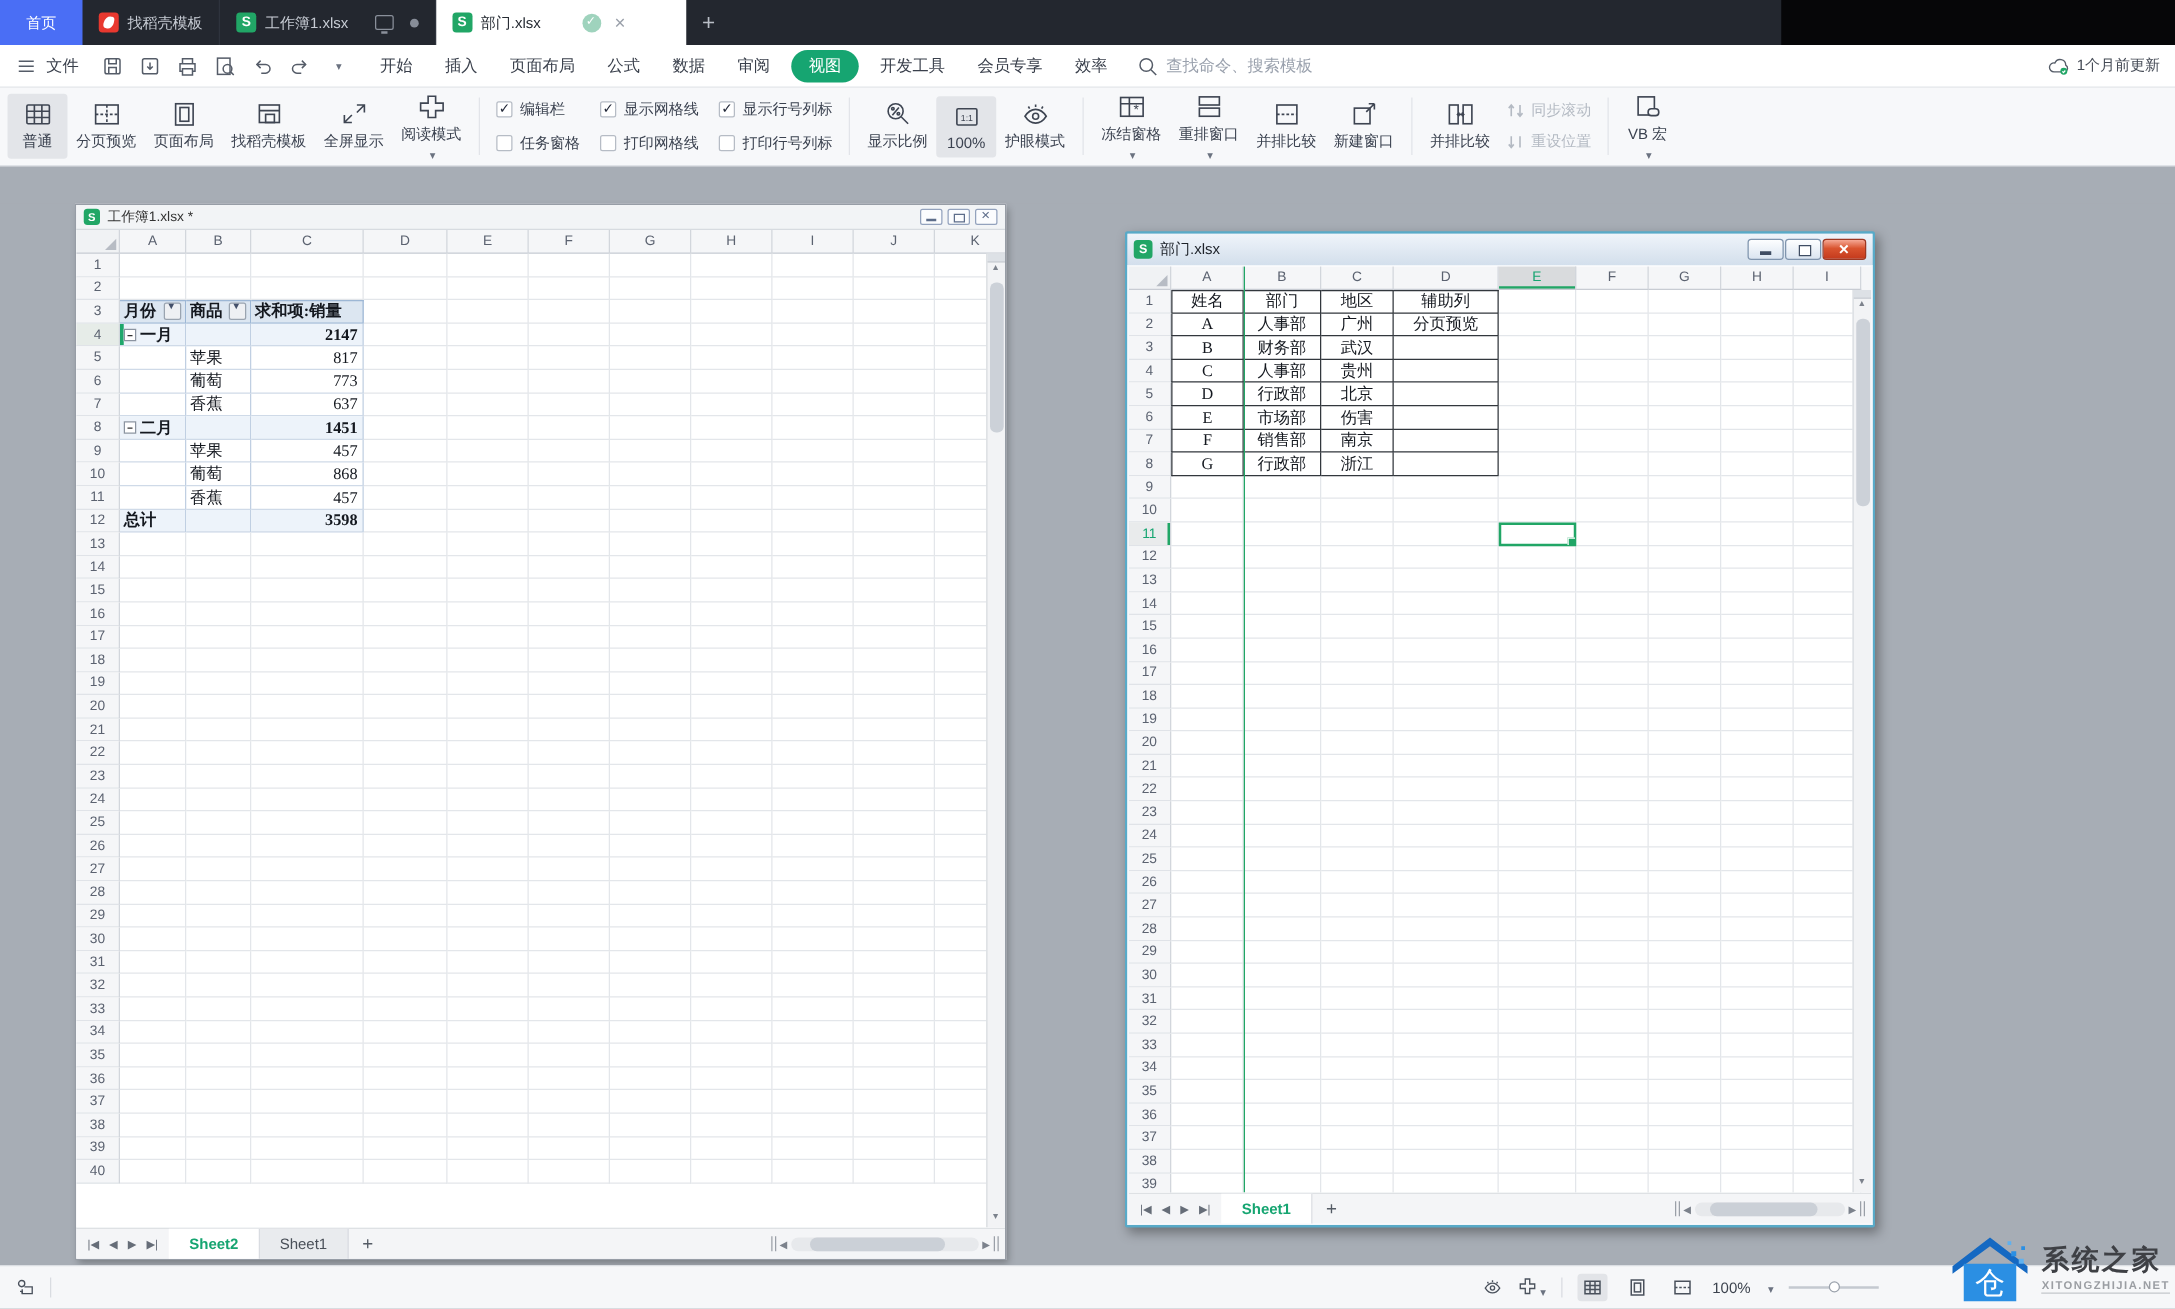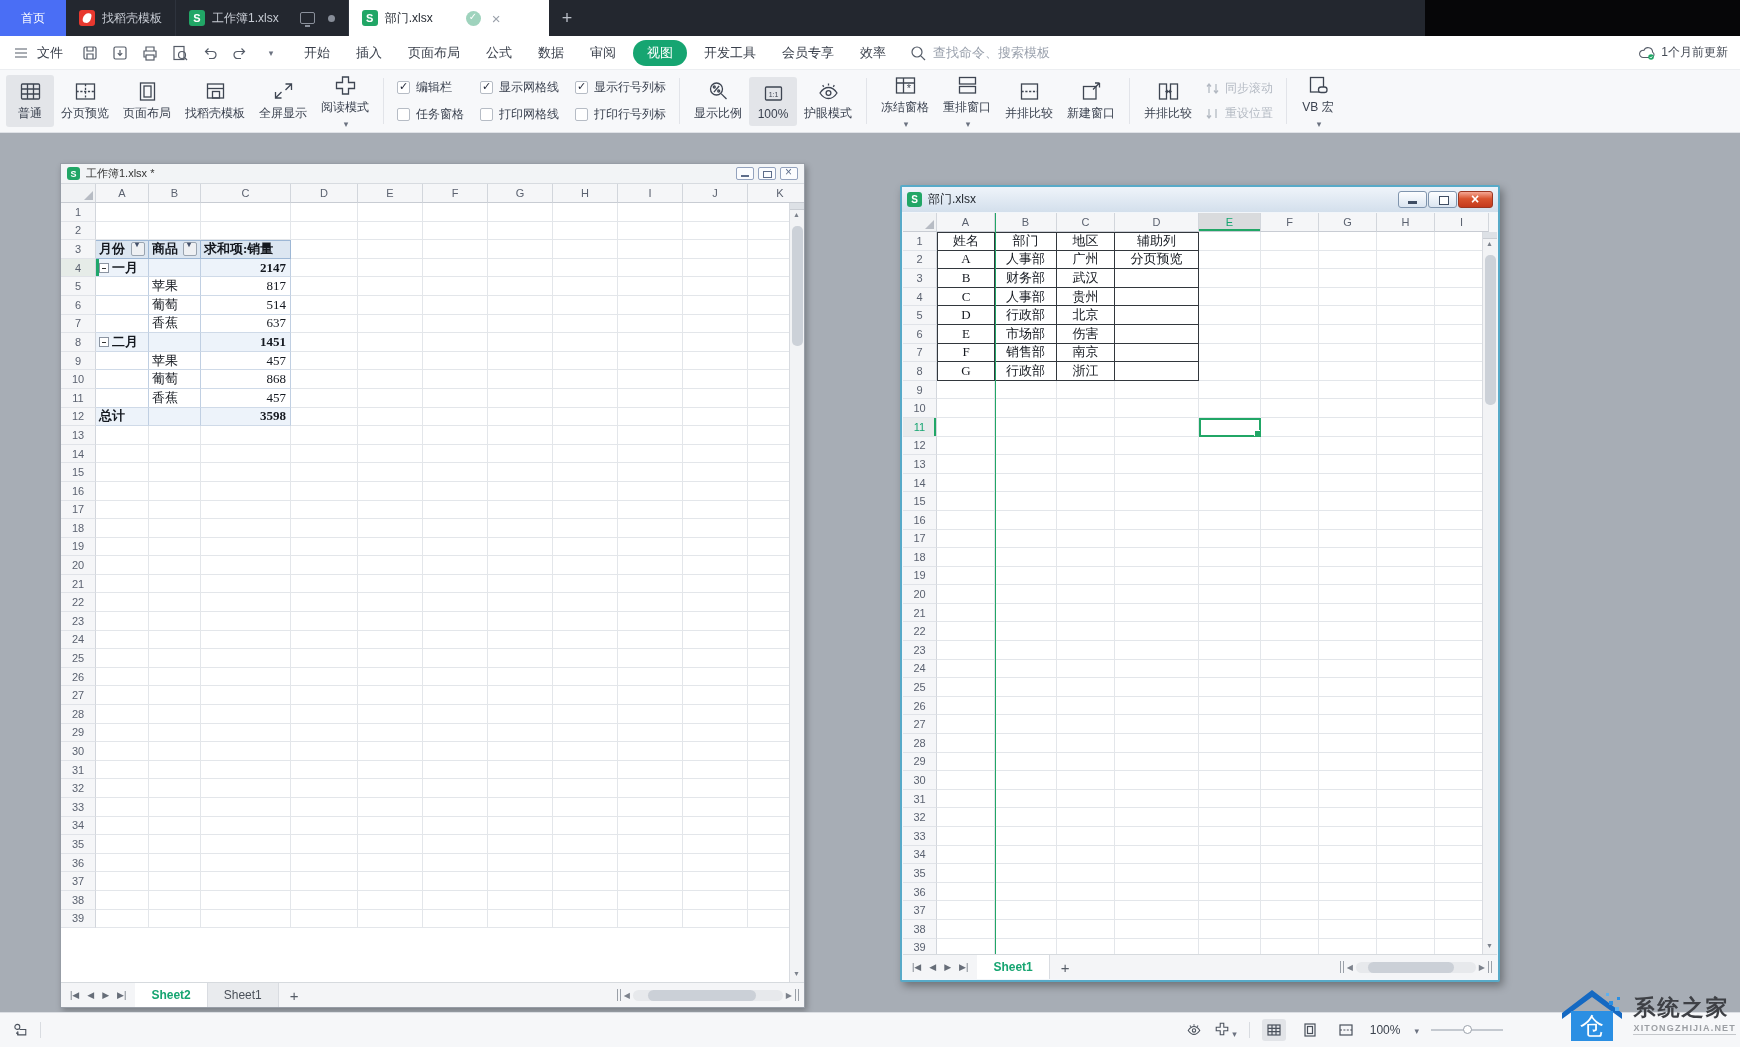--- a/index.html
+++ b/index.html
@@ -536,21 +536,21 @@
               <div class="cell" style="width: 65px;"></div>
               <div class="cell" style="width: 65px;"></div>
             </div>
             <div class="grow" style="height: 18.6px;">
               <div class="rn" style="width: 35px;">6</div>
               <div class="cell p-reg" style="width: 53px;"></div>
               <div class="cell p-reg" style="width: 52px;">
                 <span>葡萄</span>
               </div>
               <div class="cell p-reg p-v" style="width: 90px;">
-                <span>514</span>
+                <span>773</span>
               </div>
               <div class="cell" style="width: 67px;"></div>
               <div class="cell" style="width: 65px;"></div>
               <div class="cell" style="width: 65px;"></div>
               <div class="cell" style="width: 65px;"></div>
               <div class="cell" style="width: 65px;"></div>
               <div class="cell" style="width: 65px;"></div>
               <div class="cell" style="width: 65px;"></div>
               <div class="cell" style="width: 65px;"></div>
             </div>
@@ -1022,20 +1022,34 @@
               <div class="cell" style="width: 65px;"></div>
               <div class="cell" style="width: 65px;"></div>
               <div class="cell" style="width: 65px;"></div>
               <div class="cell" style="width: 65px;"></div>
               <div class="cell" style="width: 65px;"></div>
               <div class="cell" style="width: 65px;"></div>
               <div class="cell" style="width: 65px;"></div>
             </div>
             <div class="grow" style="height: 18.6px;">
               <div class="rn" style="width: 35px;">39</div>
+              <div class="cell" style="width: 53px;"></div>
+              <div class="cell" style="width: 52px;"></div>
+              <div class="cell" style="width: 90px;"></div>
+              <div class="cell" style="width: 67px;"></div>
+              <div class="cell" style="width: 65px;"></div>
+              <div class="cell" style="width: 65px;"></div>
+              <div class="cell" style="width: 65px;"></div>
+              <div class="cell" style="width: 65px;"></div>
+              <div class="cell" style="width: 65px;"></div>
+              <div class="cell" style="width: 65px;"></div>
+              <div class="cell" style="width: 65px;"></div>
+            </div>
+            <div class="grow" style="height: 18.6px;">
+              <div class="rn" style="width: 35px;">40</div>
               <div class="cell" style="width: 53px;"></div>
               <div class="cell" style="width: 52px;"></div>
               <div class="cell" style="width: 90px;"></div>
               <div class="cell" style="width: 67px;"></div>
               <div class="cell" style="width: 65px;"></div>
               <div class="cell" style="width: 65px;"></div>
               <div class="cell" style="width: 65px;"></div>
               <div class="cell" style="width: 65px;"></div>
               <div class="cell" style="width: 65px;"></div>
               <div class="cell" style="width: 65px;"></div>

